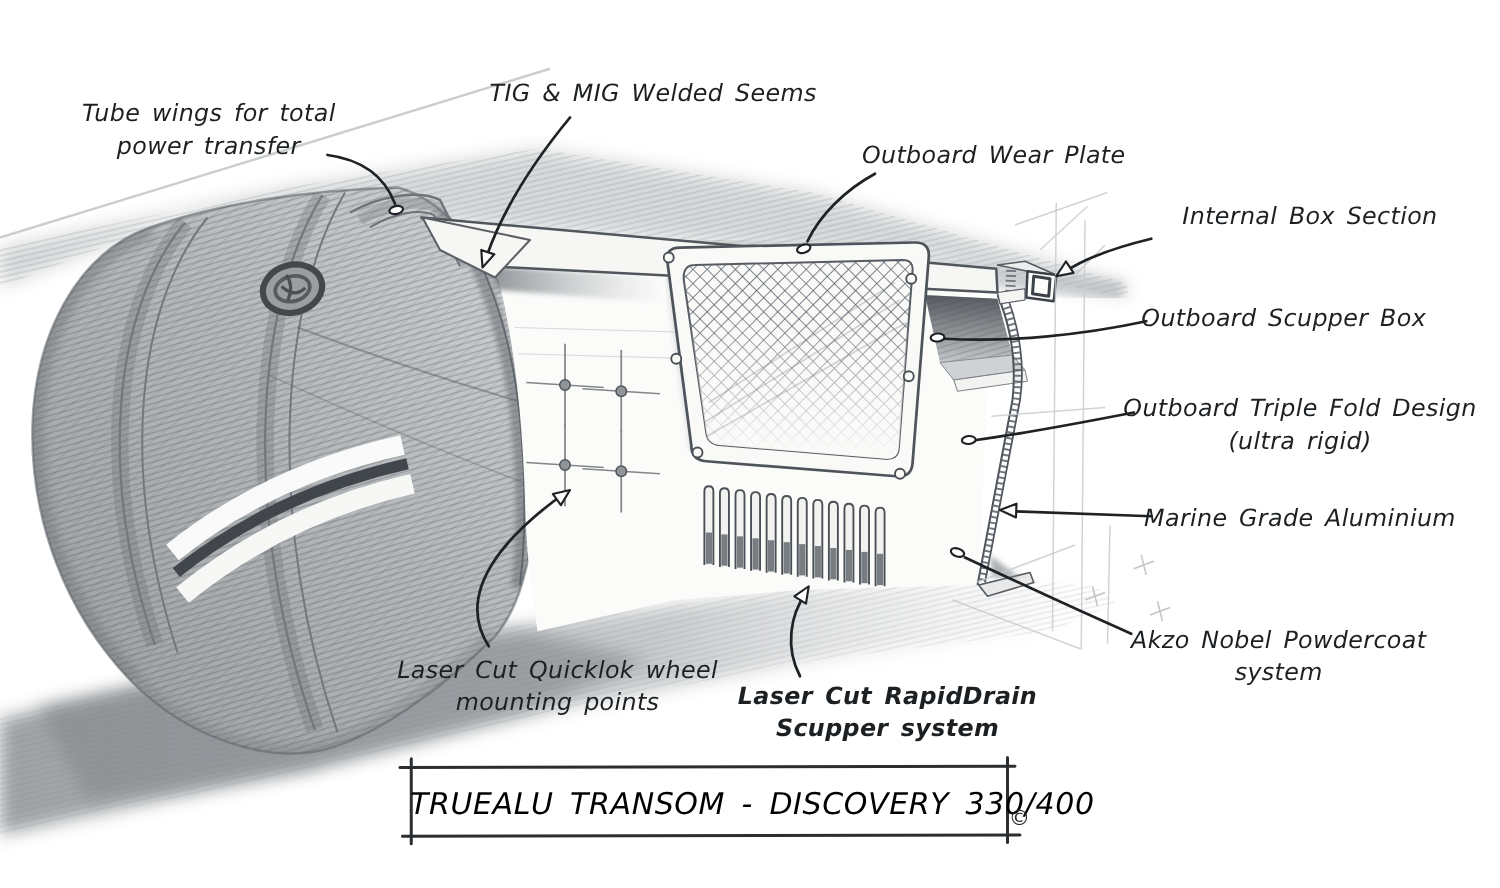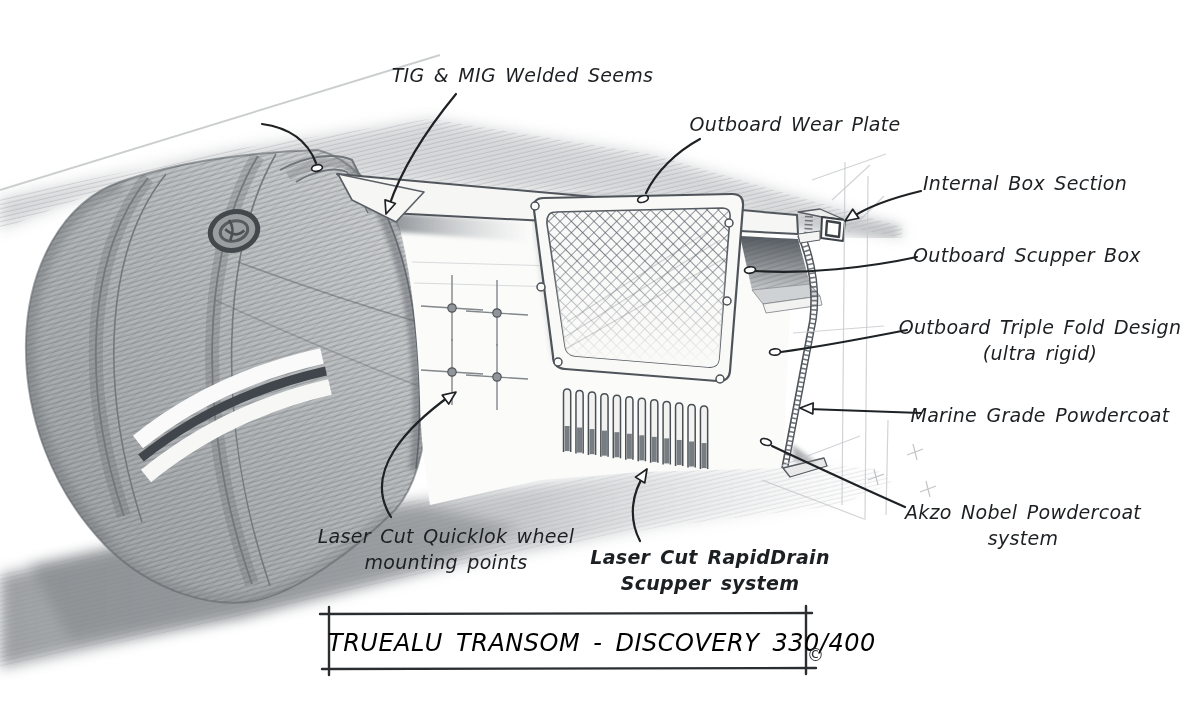--- a/index.html
+++ b/index.html
@@ -256,27 +256,29 @@
       </g>
 
   <g stroke="#2b2e31" stroke-width="2.4" stroke-linecap="round">
     <path d="M320,614 L812,613"></path>
     <path d="M322,669 L816,668"></path>
     <path d="M329,607 L329,675"></path>
     <path d="M806,606 L806,674"></path>
   </g>
 </svg>
 
+<div class="label" style="left:40px;top:78px;width:254px;">Tube wings for total
+power transfer</div>
 <div class="label" style="left:380px;top:62px;width:285px;">TIG &amp; MIG Welded Seems</div>
 <div class="label" style="left:670px;top:111px;width:250px;">Outboard Wear Plate</div>
-<div class="label" style="left:900px;top:170px;width:250px;">Internal Box Section</div>
+<div class="label" style="left:900px;top:160px;width:250px;text-align:right;">Internal Box Section</div>
 <div class="label" style="left:902px;top:242px;width:250px;">Outboard Scupper Box</div>
 <div class="label" style="left:890px;top:314px;width:300px;">Outboard Triple Fold Design
 (ultra rigid)</div>
-<div class="label" style="left:905px;top:402px;width:270px;">Marine Grade Powdercoat</div>
+<div class="label" style="left:905px;top:402px;width:270px;">Marine Grade Aluminium</div>
 <div class="label" style="left:880px;top:499px;width:286px;">Akzo Nobel Powdercoat
 system</div>
 <div class="label" style="left:300px;top:523px;width:292px;text-align:center;">Laser Cut Quicklok wheel
 mounting points</div>
 <div class="label" style="left:564px;top:544px;width:292px;font-weight:bold;">Laser Cut RapidDrain
 Scupper system</div>
 
 <div class="title-text">TRUEALU TRANSOM - DISCOVERY 330/400</div>
 <div class="copyright">©</div>
 

